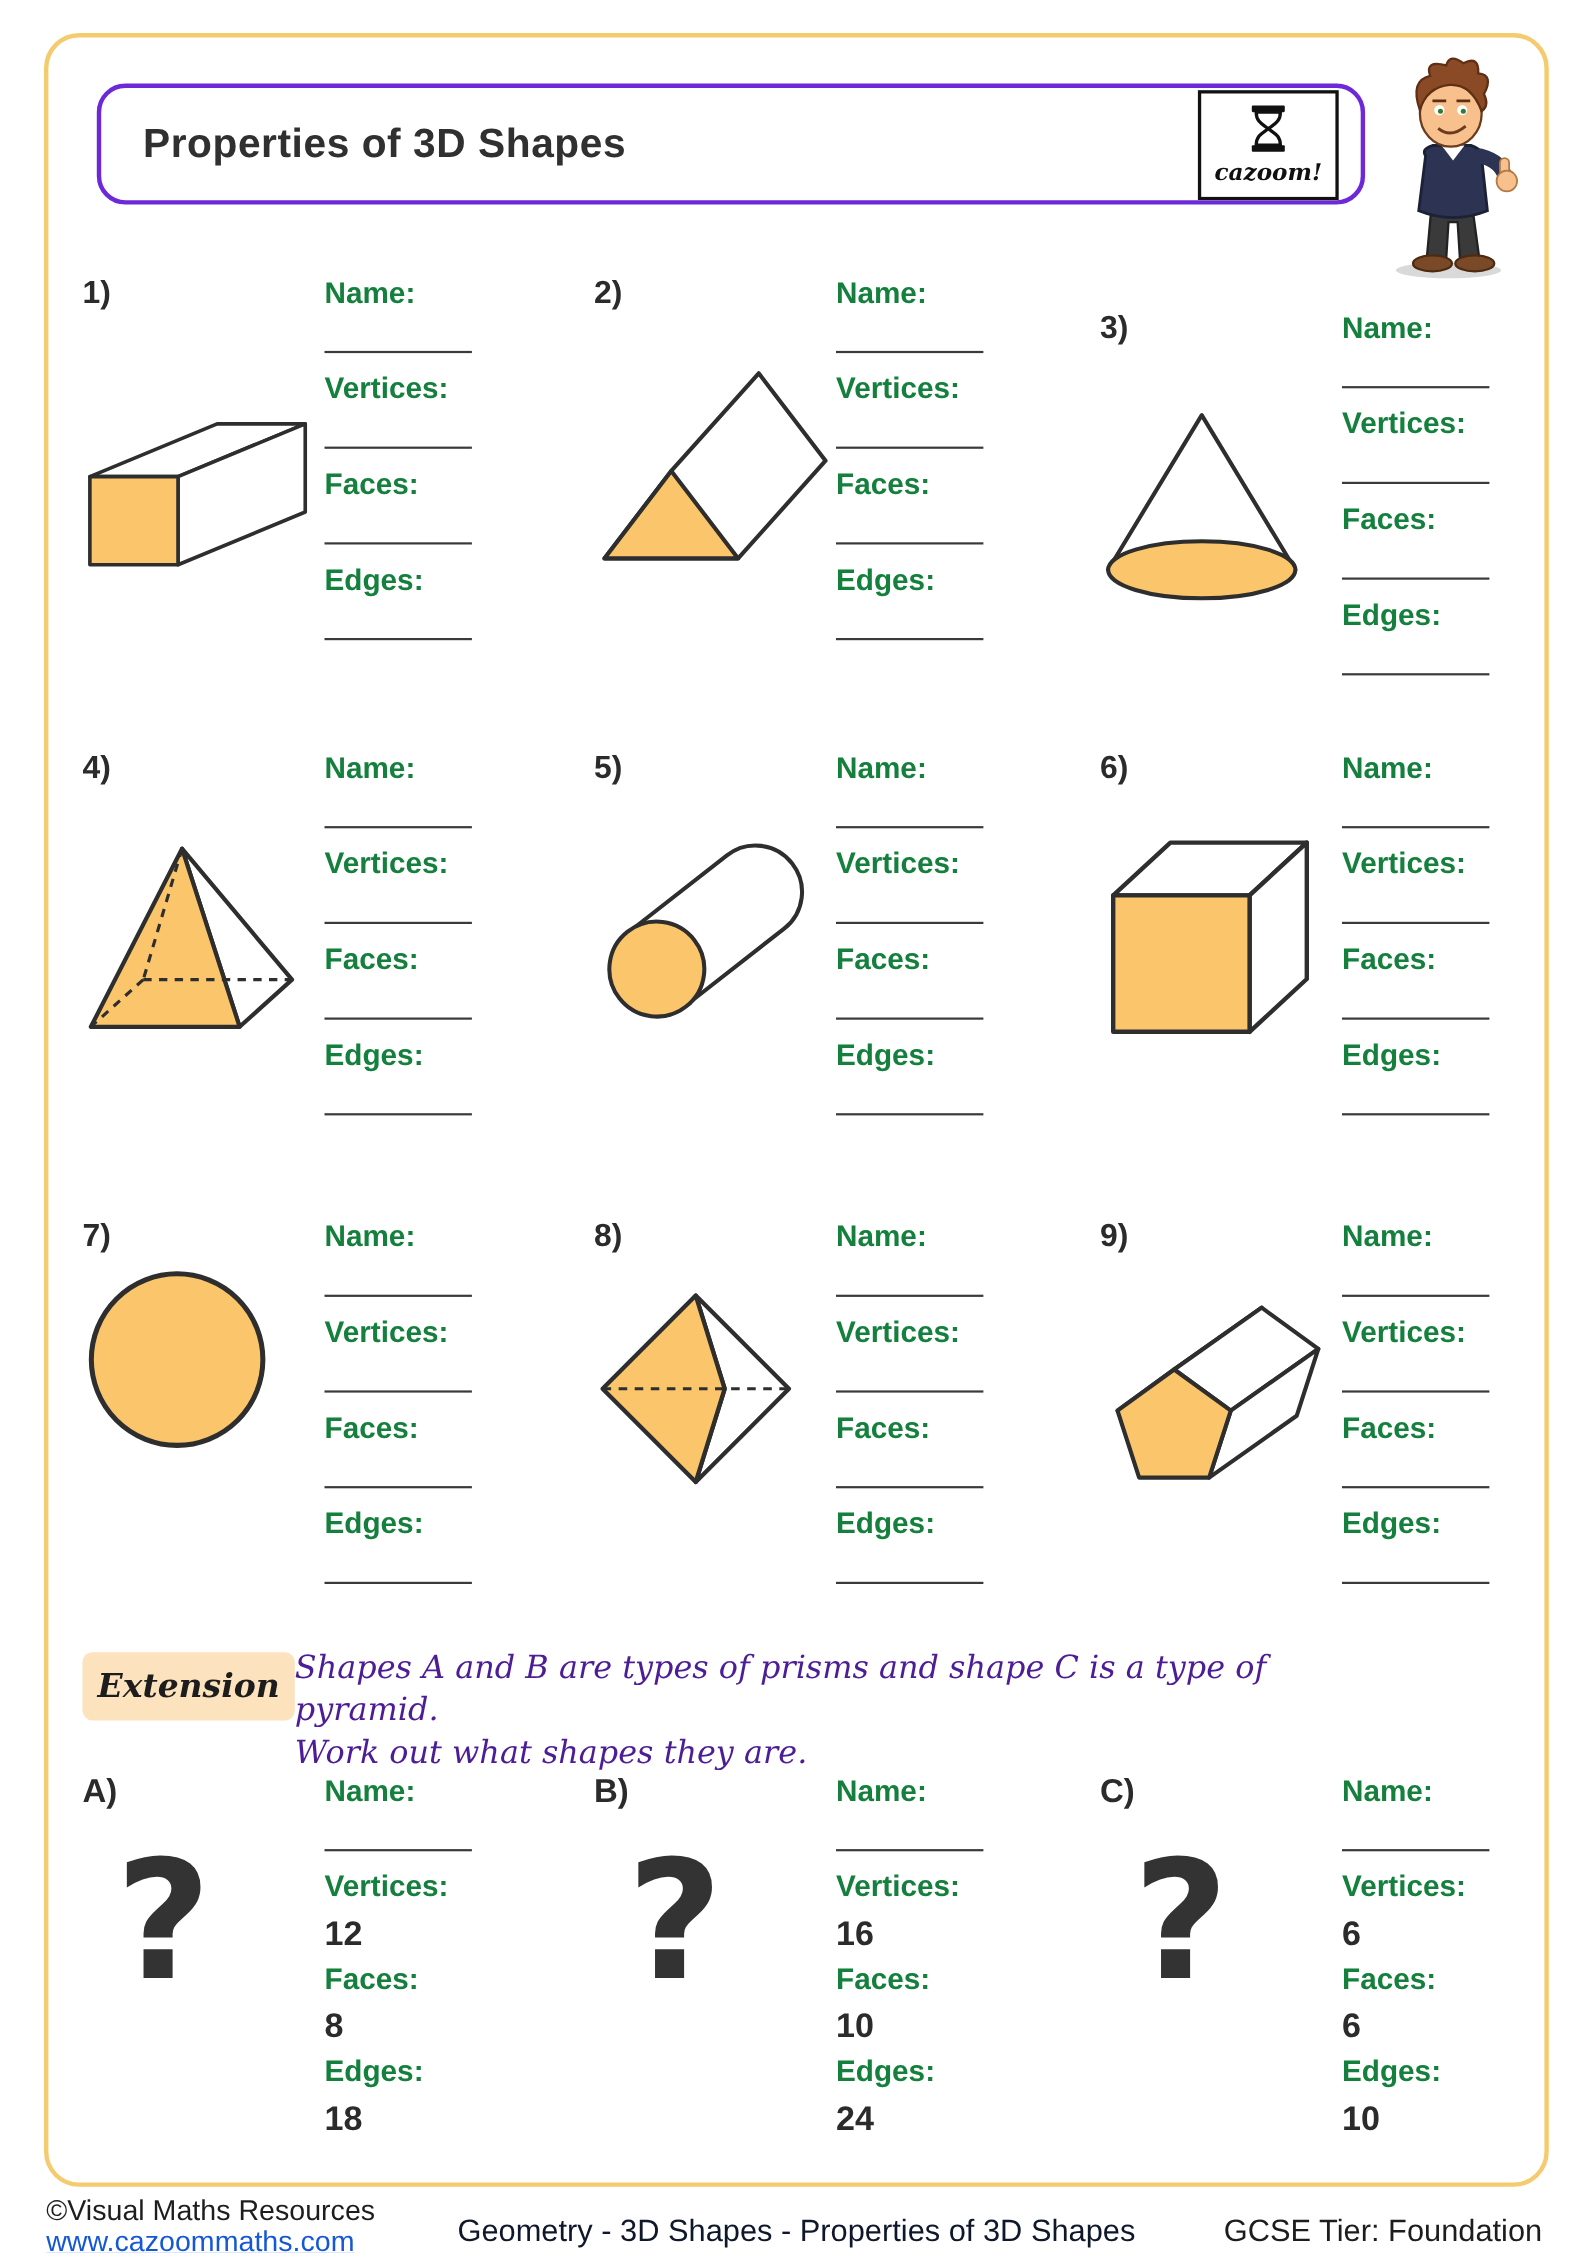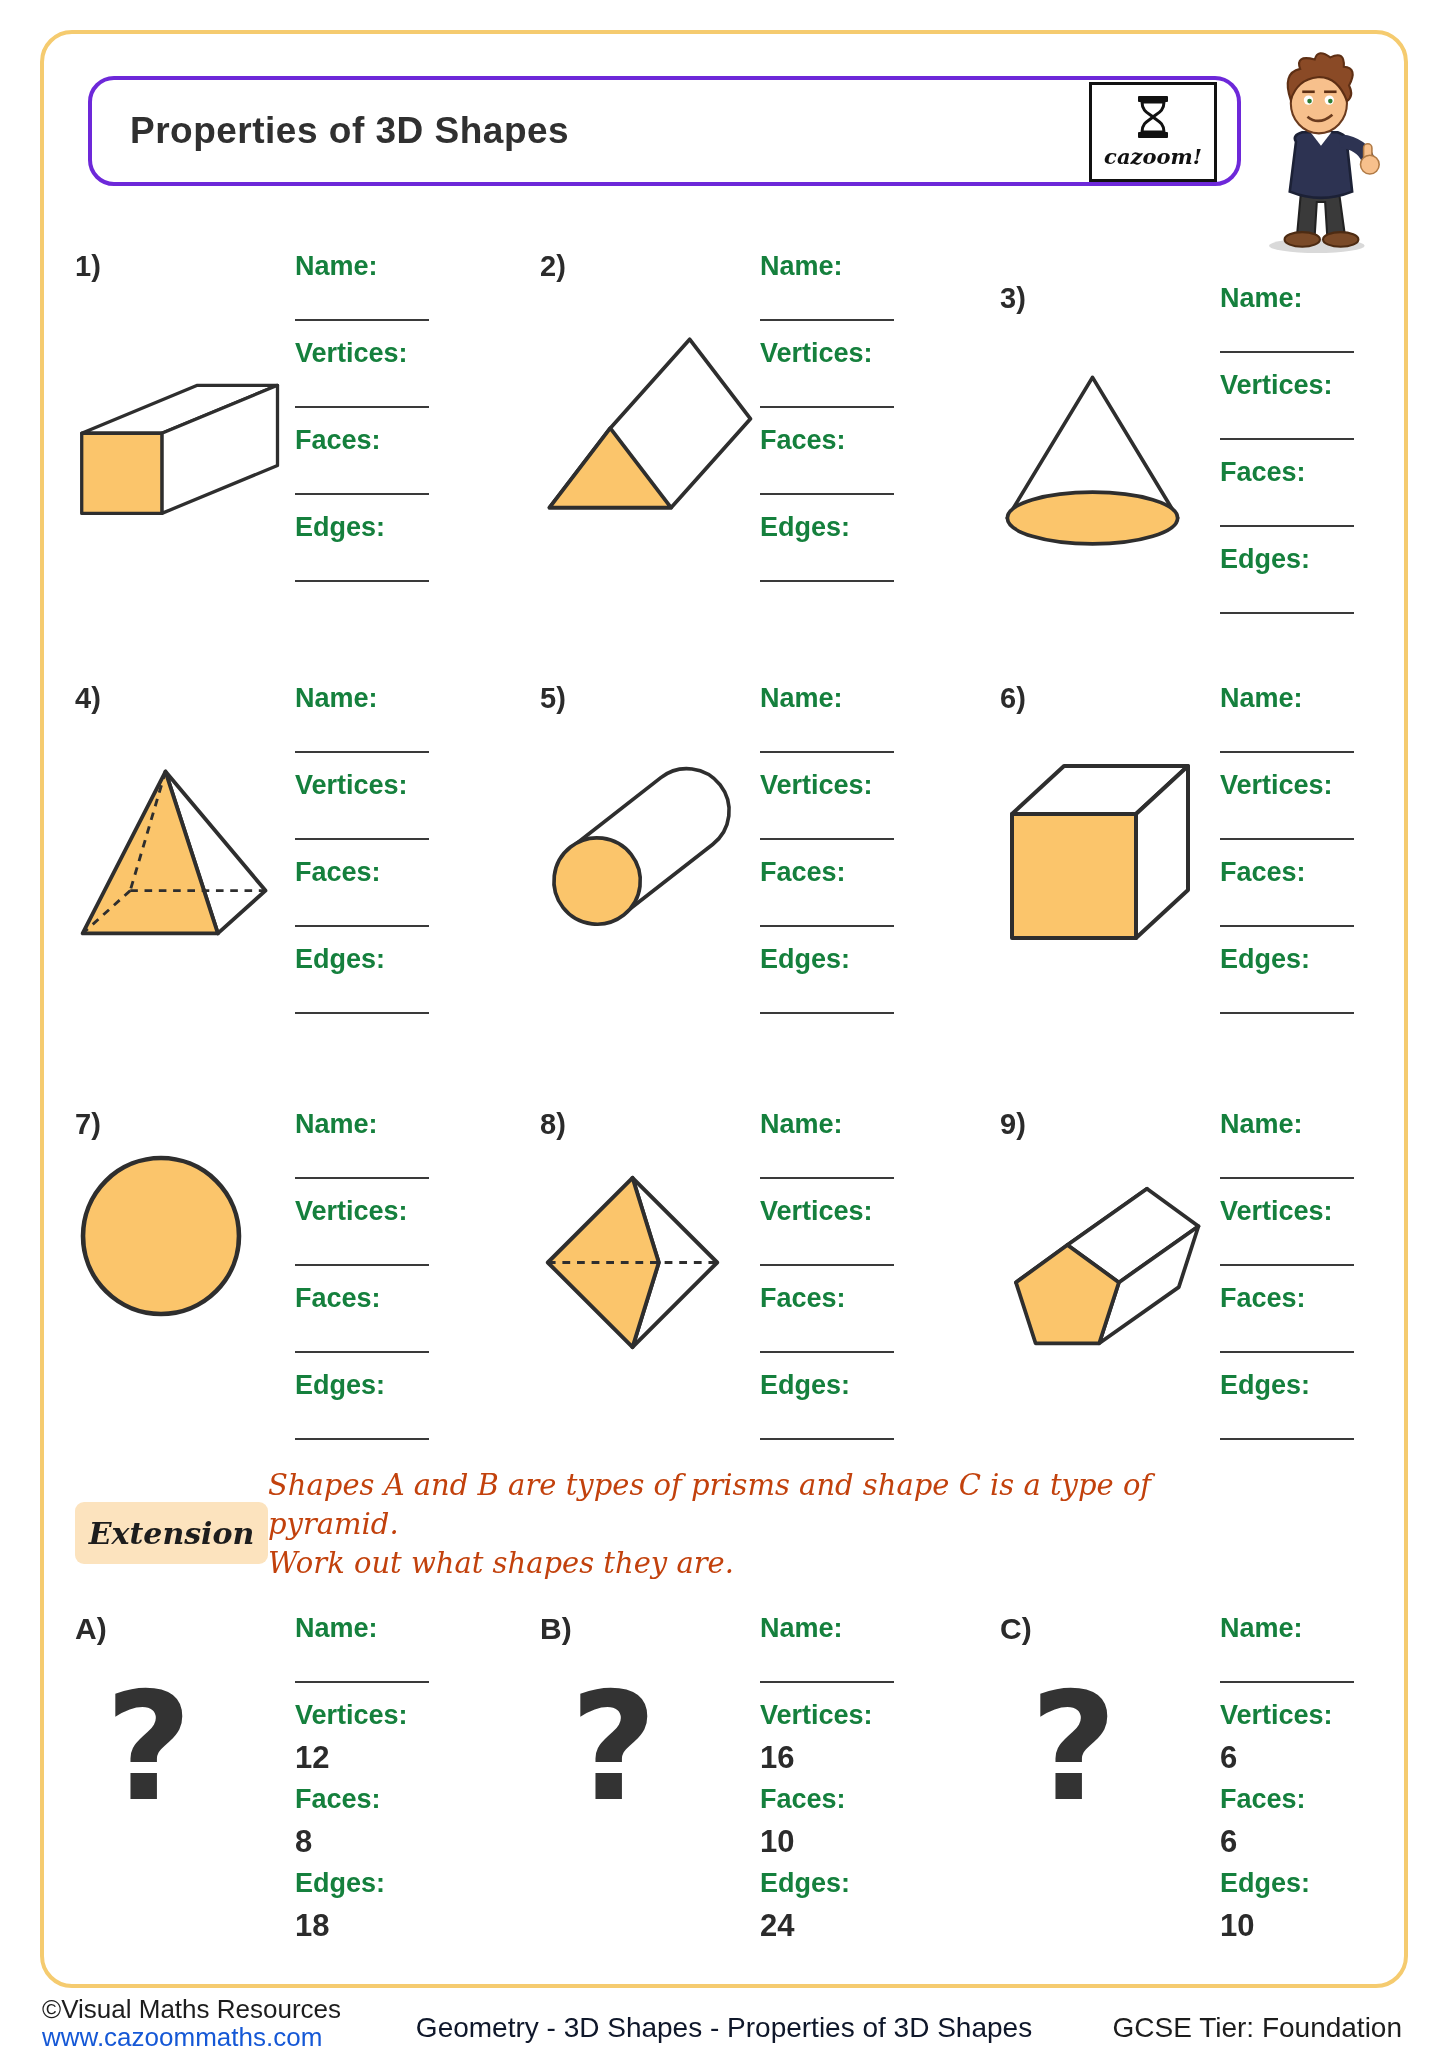--- a/index.html
+++ b/index.html
@@ -35,22 +35,22 @@
   .f-value{font-weight:bold;font-size:31px;width:134px;text-align:left;padding:9px 0 9px;height:33px;line-height:33px;}
   svg .ln{stroke:#2E2E2E;stroke-width:4;stroke-linejoin:round;stroke-linecap:round;}
   svg .dash{stroke:#2E2E2E;stroke-width:3;stroke-dasharray:8 7;fill:none;}
   
   .ext-badge{
     position:absolute;left:75px;top:1502px;width:193px;height:62px;background:#FCE3BE;
     border-radius:9px;display:flex;align-items:center;justify-content:center;
     font-family:"DejaVu Serif",serif;font-style:italic;font-weight:bold;font-size:30px;color:#1d1d1d;
   }
   .ext-text{
-    position:absolute;left:268px;top:1466px;width:960px;
-    font-family:"DejaVu Serif",serif;font-style:italic;font-size:29px;color:#c2410c;line-height:1.34;
+    position:absolute;left:268px;top:1496px;width:960px;
+    font-family:"DejaVu Serif",serif;font-style:italic;font-size:29px;color:#4c1d95;line-height:1.34;
   }
   .ext-cell{position:absolute;width:445px;height:360px;}
   .ext-letter{position:absolute;left:0;top:0;font-weight:bold;font-size:30px;}
   .ext-q{position:absolute;left:30px;top:60px;font-size:150px;font-weight:bold;color:#333;line-height:1;font-family:"DejaVu Sans",sans-serif;}
   
   .footer-copy{position:absolute;left:42px;top:1994px;font-size:26px;color:#1d1d1d;}
   .footer-link{position:absolute;left:42px;top:2022px;font-size:26px;color:#1558d6;text-decoration:underline;cursor:pointer;}
   .footer-topic{position:absolute;left:50%;transform:translateX(-50%);top:2012px;font-size:28px;color:#0f172a;}
   .footer-tier{position:absolute;right:46px;top:2012px;font-size:28px;color:#1d1d1d;}
 </style>

